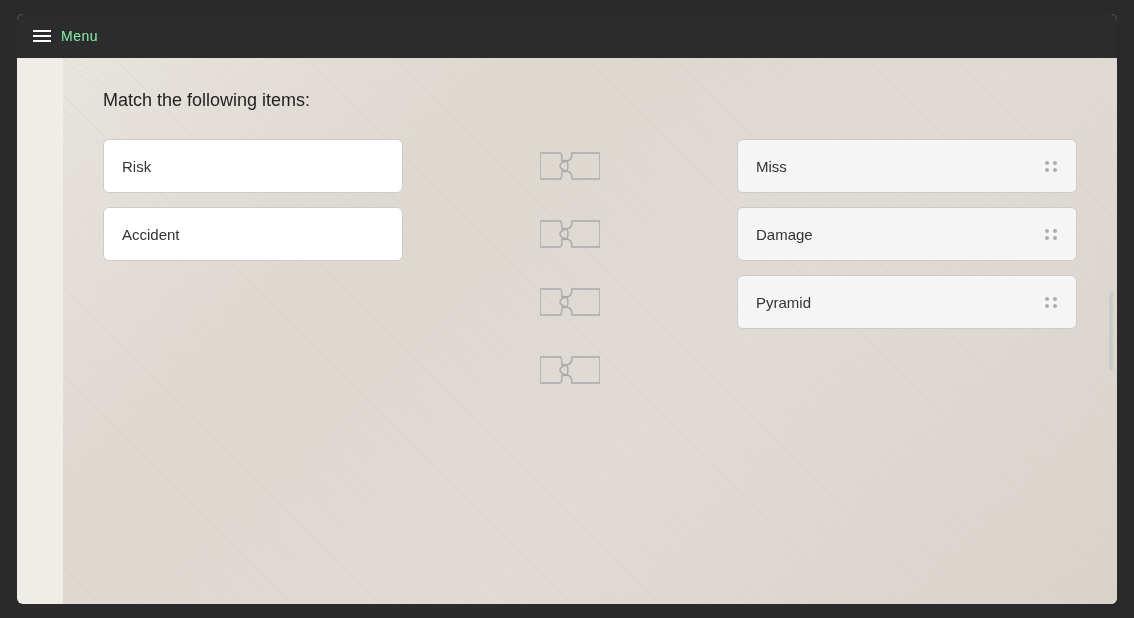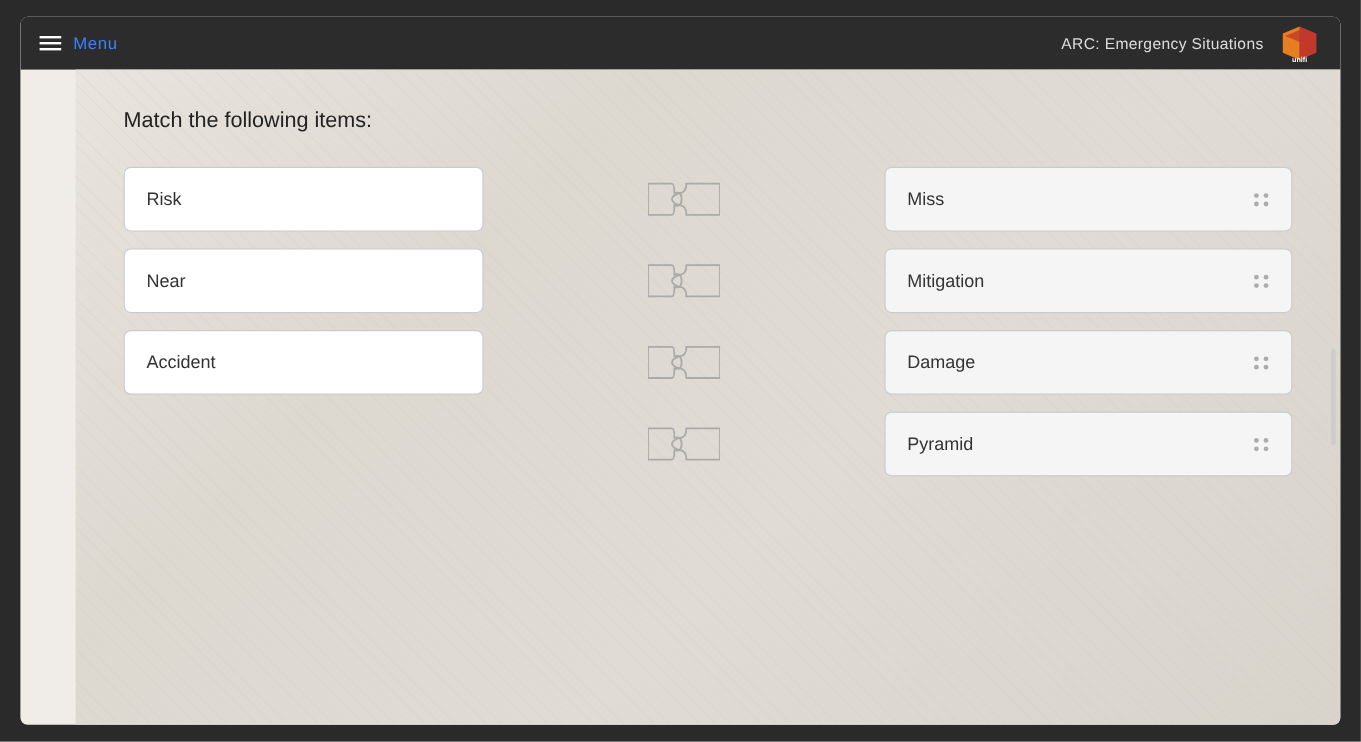--- a/index.html
+++ b/index.html
@@ -44,21 +44,21 @@
     }
     .menu-icon span {
       display: block;
       width: 18px;
       height: 2px;
       background: white;
     }
 
     .menu-label {
       font-size: 14px;
-      color: #3b82f6;
+      color: #86efac;
       letter-spacing: 0.5px;
     }
 
     .top-bar-right {
       margin-left: auto;
       display: flex;
       align-items: center;
       gap: 12px;
     }
 
@@ -211,46 +211,30 @@
 
 <div class="app-container">
 
   <div class="top-bar">
     <div class="menu-icon">
       <span></span>
       <span></span>
       <span></span>
     </div>
     <span class="menu-label">Menu</span>
-    <div class="top-bar-right">
-      <span class="arc-title">ARC: Emergency Situations</span>
-
-      <div class="unifi-logo">
-        <svg width="36" height="36" viewBox="0 0 36 36">
-
-          <polygon points="18,4 32,10 32,26 18,32" fill="#c0392b"></polygon>
-          <polygon points="18,4 4,10 4,26 18,32" fill="#e67e22"></polygon>
-          <polygon points="6,12 18,7 30,12 18,17" fill="#c0392b" opacity="0.8"></polygon>
-          <text x="18" y="34" text-anchor="middle" font-size="6" fill="white" font-family="Arial" font-weight="bold">unifi</text>
-        </svg>
-      </div>
-    </div>
   </div>
 
   <div class="content-area">
     <div class="page-title">Match the following items:</div>
 
     <div class="match-container">
 
       <div class="left-column">
         <div class="match-card-left">
           <span>Risk</span>
-        </div>
-        <div class="match-card-left">
-          <span>Near</span>
         </div>
         <div class="match-card-left">
           <span>Accident</span>
         </div>
       </div>
 
       <div class="connector-area">
 
         <div class="connector-row">
           <svg width="60" height="54" viewBox="0 0 60 54">
@@ -287,29 +271,20 @@
         <div class="match-card-right">
           <span>Miss</span>
           <div class="drag-handle">
             <div class="drag-dot"></div>
             <div class="drag-dot"></div>
             <div class="drag-dot"></div>
             <div class="drag-dot"></div>
           </div>
         </div>
         <div class="match-card-right">
-          <span>Mitigation</span>
-          <div class="drag-handle">
-            <div class="drag-dot"></div>
-            <div class="drag-dot"></div>
-            <div class="drag-dot"></div>
-            <div class="drag-dot"></div>
-          </div>
-        </div>
-        <div class="match-card-right">
           <span>Damage</span>
           <div class="drag-handle">
             <div class="drag-dot"></div>
             <div class="drag-dot"></div>
             <div class="drag-dot"></div>
             <div class="drag-dot"></div>
           </div>
         </div>
         <div class="match-card-right">
           <span>Pyramid</span>

